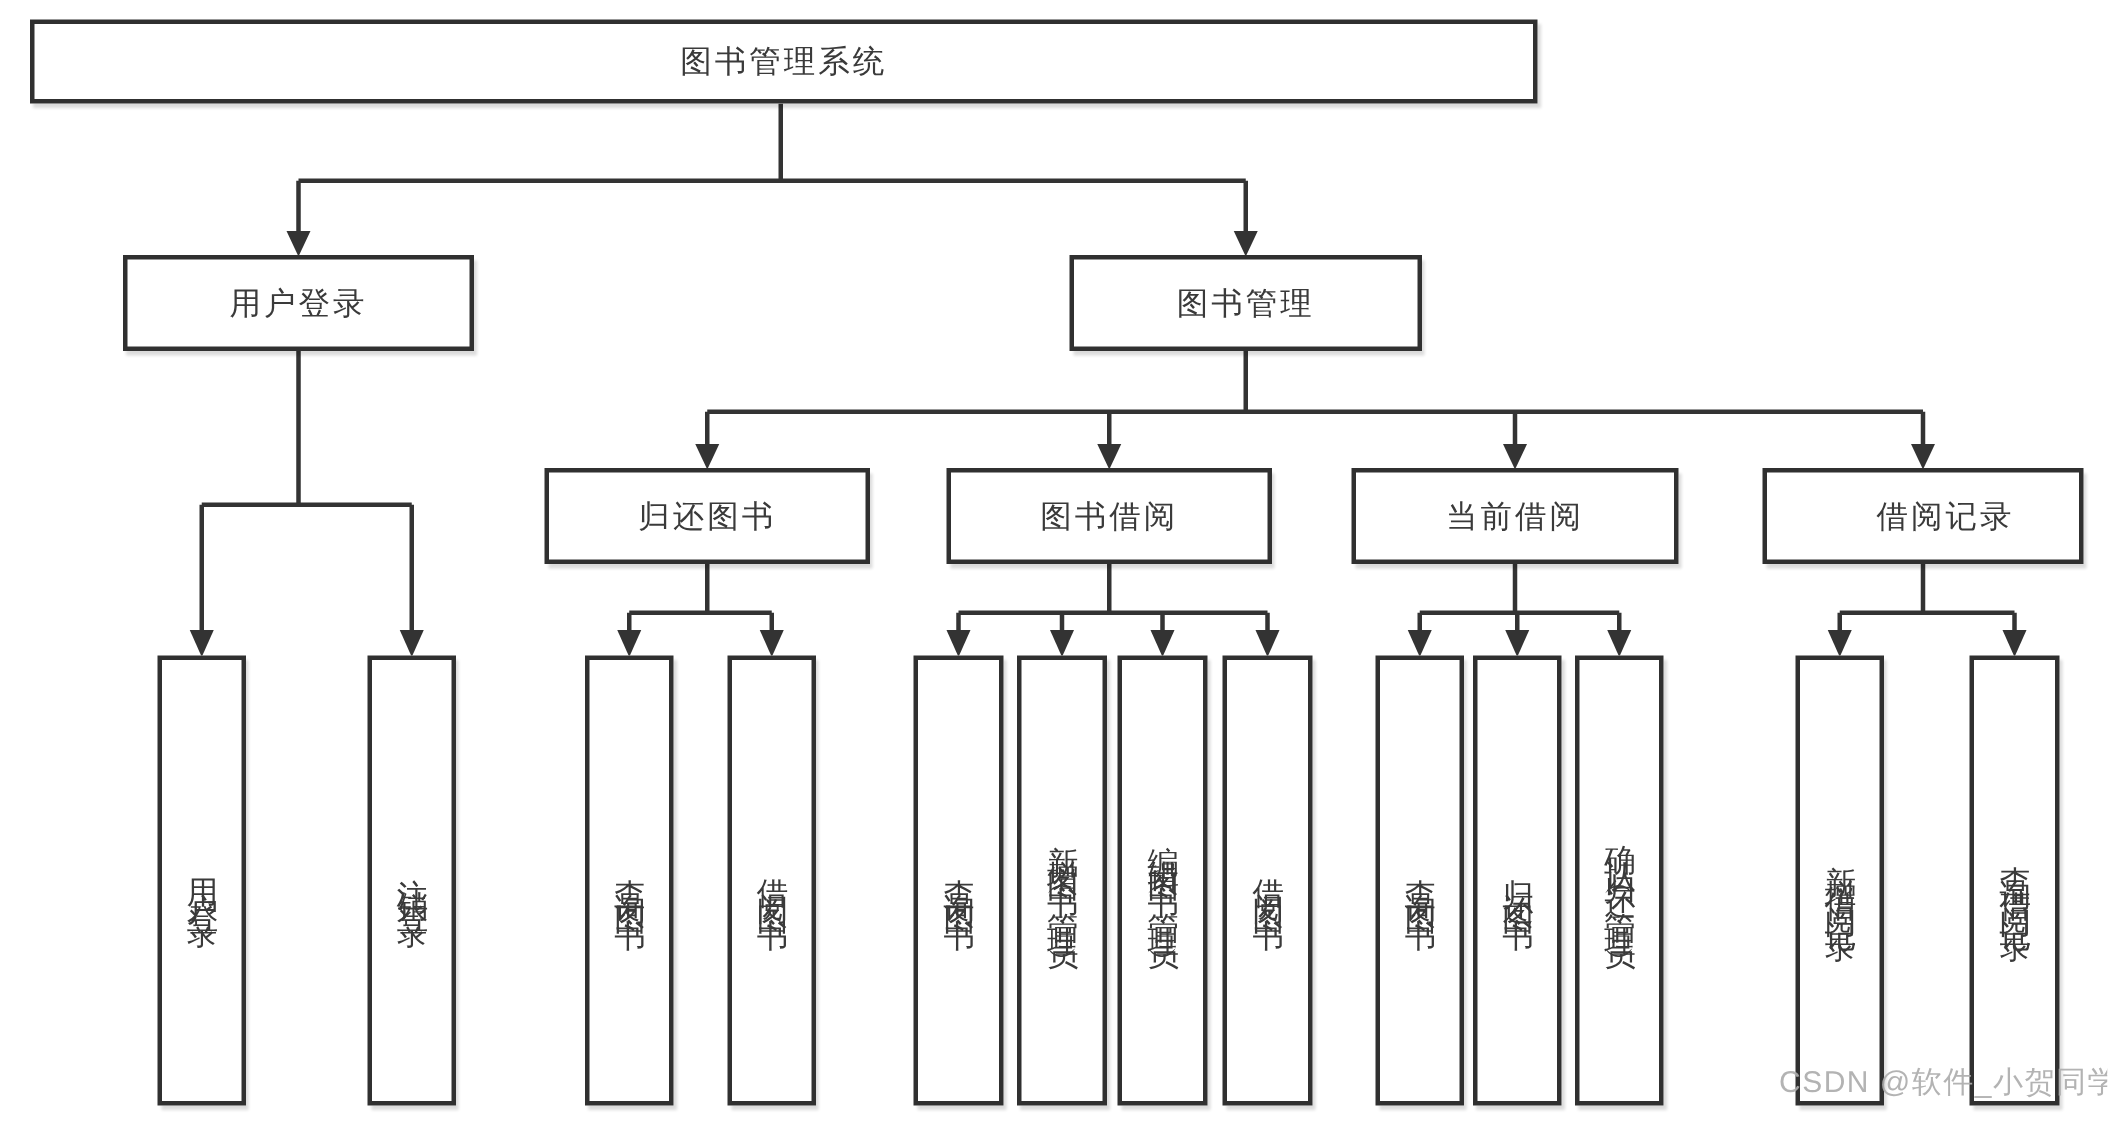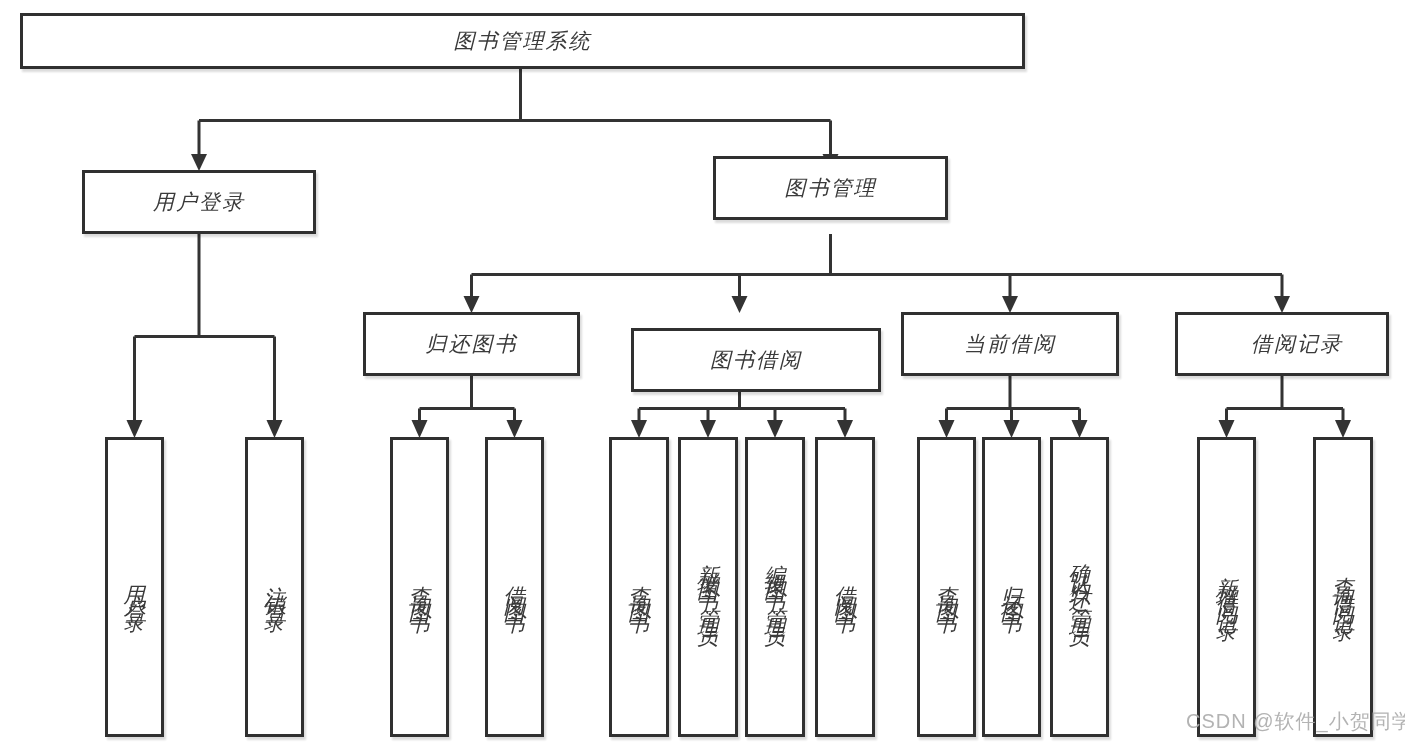--- a/index.html
+++ b/index.html
@@ -25,21 +25,20 @@
     align-items: center;
     justify-content: center;
     box-shadow: 2px 3px 2px rgba(0,0,0,0.14);
     z-index: 2;
   }
   .node .lbl {
     font-size: 21px;
     color: #3a3a3a;
     letter-spacing: 2px;
     white-space: nowrap;
-    font-style: italic;
   }
   .vnode .lbl {
     writing-mode: vertical-rl;
     text-orientation: mixed;
     letter-spacing: 9px;
     line-height: 1;
     white-space: normal;
   }
   #watermark {
     position: absolute;
@@ -97,28 +96,28 @@
     </g>
   </svg>
 
   <div class="node" style="left:20px; top:13px; width:1005px; height:56px;">
     <span class="lbl">图书管理系统</span>
   </div>
 
   <div class="node" style="left:82px; top:170px; width:234px; height:64px;">
     <span class="lbl">用户登录</span>
   </div>
-  <div class="node" style="left:713px; top:156px; width:235px; height:64px;">
+  <div class="node" style="left:713px; top:170px; width:235px; height:64px;">
     <span class="lbl">图书管理</span>
   </div>
 
   <div class="node" style="left:363px; top:312px; width:217px; height:64px;">
     <span class="lbl">归还图书</span>
   </div>
-  <div class="node" style="left:631px; top:328px; width:250px; height:64px;">
+  <div class="node" style="left:631px; top:312px; width:217px; height:64px;">
     <span class="lbl">图书借阅</span>
   </div>
   <div class="node" style="left:901px; top:312px; width:218px; height:64px;text-align:right;">
     <span class="lbl">当前借阅</span>
   </div>
   <div class="node" style="left:1175px; top:312px; width:214px; height:64px;padding-left:30px;">
     <span class="lbl">借阅记录</span>
   </div>
 
   <div class="node vnode" style="left:105px; top:437px; width:59px; height:300px;">

